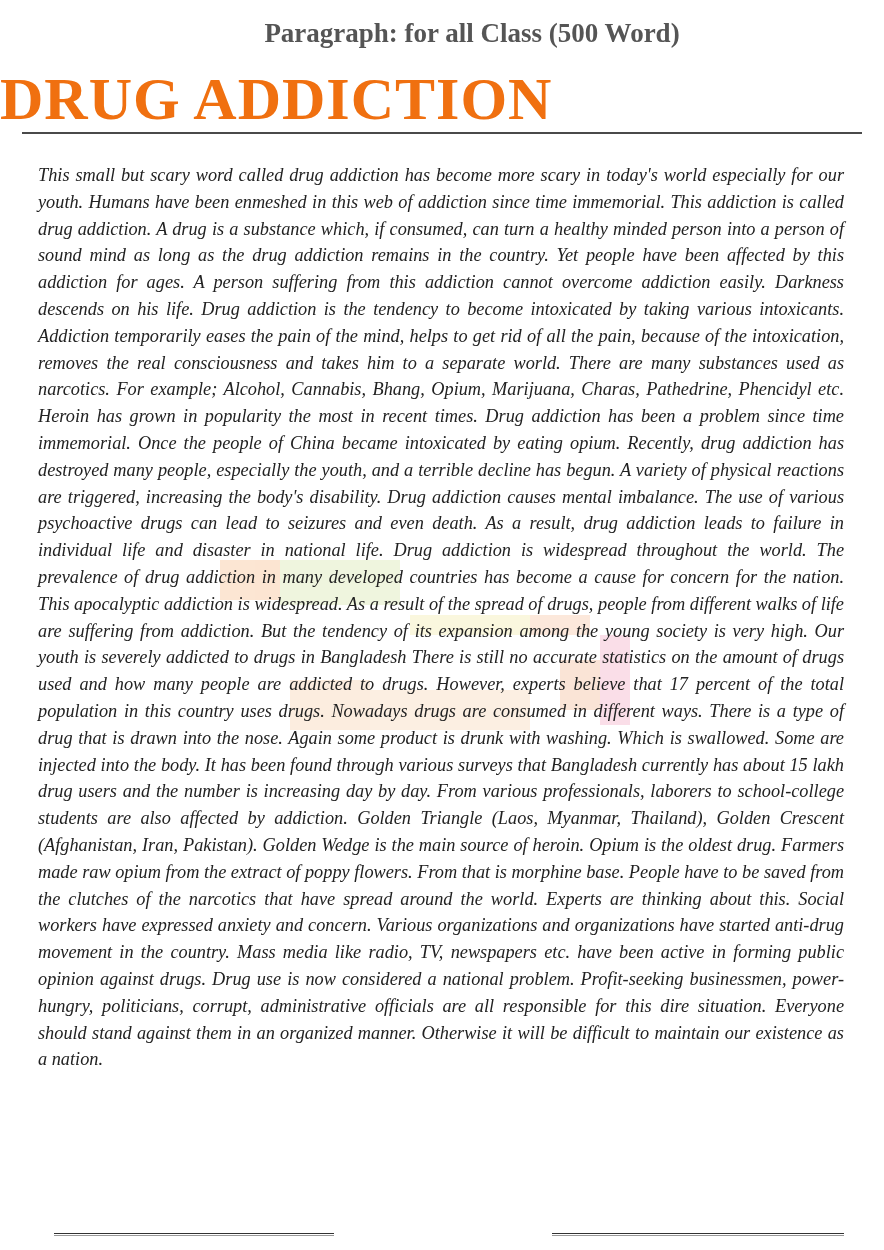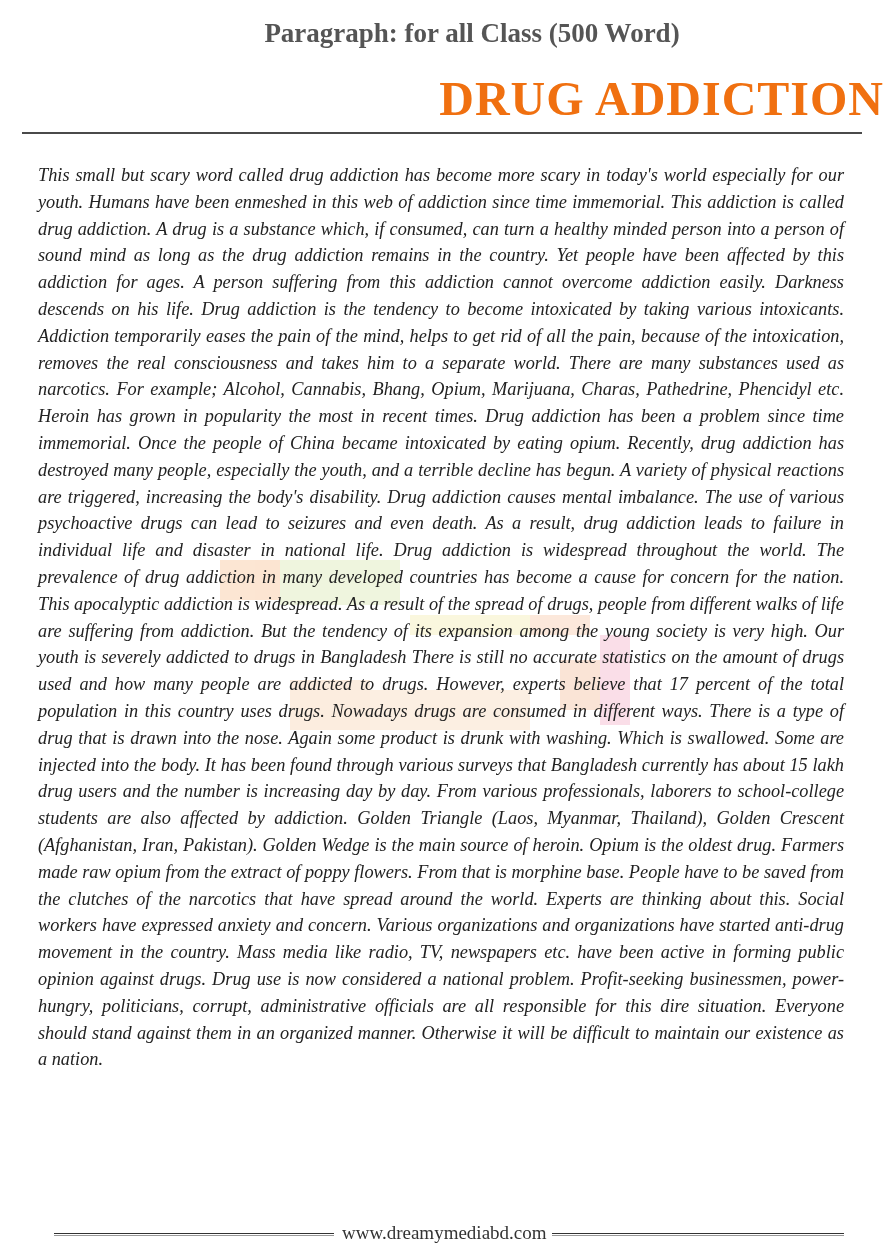--- a/index.html
+++ b/index.html
@@ -25,22 +25,22 @@
       font-weight: bold;
       color: #555555;
       letter-spacing: 0px;
       padding-left: 30px;
     }
     .title {
       position: absolute;
       top: 64px;
       left: 0;
       width: 884px;
-      text-align: right;
-      font-size: 48px;
+      text-align: left;
+      font-size: 60px;
       font-weight: bold;
       color: #f07010;
       letter-spacing: 1px;
       line-height: 70px;
     }
     .divider {
       position: absolute;
       top: 132px;
       left: 22px;
       width: 480px;
@@ -125,15 +125,14 @@
   <div class="wm-block" style="left:330px;top:100px;width:60px;height:50px;background:#f0a070;"></div>
   <div class="wm-block" style="left:370px;top:75px;width:30px;height:90px;background:#f08cb0;"></div>
   <div class="wm-block" style="left:60px;top:120px;width:80px;height:50px;background:#f5c090;"></div>
   <div class="wm-block" style="left:140px;top:130px;width:160px;height:40px;background:#f7c89a;"></div>
 </div>
 
 <p class="body-text">This small but scary word called drug addiction has become more scary in today's world especially for our youth. Humans have been enmeshed in this web of addiction since time immemorial. This addiction is called drug addiction. A drug is a substance which, if consumed, can turn a healthy minded person into a person of sound mind as long as the drug addiction remains in the country. Yet people have been affected by this addiction for ages. A person suffering from this addiction cannot overcome addiction easily. Darkness descends on his life. Drug addiction is the tendency to become intoxicated by taking various intoxicants. Addiction temporarily eases the pain of the mind, helps to get rid of all the pain, because of the intoxication, removes the real consciousness and takes him to a separate world. There are many substances used as narcotics. For example; Alcohol, Cannabis, Bhang, Opium, Marijuana, Charas, Pathedrine, Phencidyl etc. Heroin has grown in popularity the most in recent times. Drug addiction has been a problem since time immemorial. Once the people of China became intoxicated by eating opium. Recently, drug addiction has destroyed many people, especially the youth, and a terrible decline has begun. A variety of physical reactions are triggered, increasing the body's disability. Drug addiction causes mental imbalance. The use of various psychoactive drugs can lead to seizures and even death. As a result, drug addiction leads to failure in individual life and disaster in national life. Drug addiction is widespread throughout the world. The prevalence of drug addiction in many developed countries has become a cause for concern for the nation. This apocalyptic addiction is widespread. As a result of the spread of drugs, people from different walks of life are suffering from addiction. But the tendency of its expansion among the young society is very high. Our youth is severely addicted to drugs in Bangladesh There is still no accurate statistics on the amount of drugs used and how many people are addicted to drugs. However, experts believe that 17 percent of the total population in this country uses drugs. Nowadays drugs are consumed in different ways. There is a type of drug that is drawn into the nose. Again some product is drunk with washing. Which is swallowed. Some are injected into the body. It has been found through various surveys that Bangladesh currently has about 15 lakh drug users and the number is increasing day by day. From various professionals, laborers to school-college students are also affected by addiction. Golden Triangle (Laos, Myanmar, Thailand), Golden Crescent (Afghanistan, Iran, Pakistan). Golden Wedge is the main source of heroin. Opium is the oldest drug. Farmers made raw opium from the extract of poppy flowers. From that is morphine base. People have to be saved from the clutches of the narcotics that have spread around the world. Experts are thinking about this. Social workers have expressed anxiety and concern. Various organizations and organizations have started anti-drug movement in the country. Mass media like radio, TV, newspapers etc. have been active in forming public opinion against drugs. Drug use is now considered a national problem. Profit-seeking businessmen, power-hungry, politicians, corrupt, administrative officials are all responsible for this dire situation. Everyone should stand against them in an organized manner. Otherwise it will be difficult to maintain our existence as a nation.</p>
 
 <div class="footer">
   <div class="footer-line left"></div>
-  <div class="footer-url">www.dreamymediabd.com</div>
   <div class="footer-line right"></div>
 </div>
 
 </body></html>

